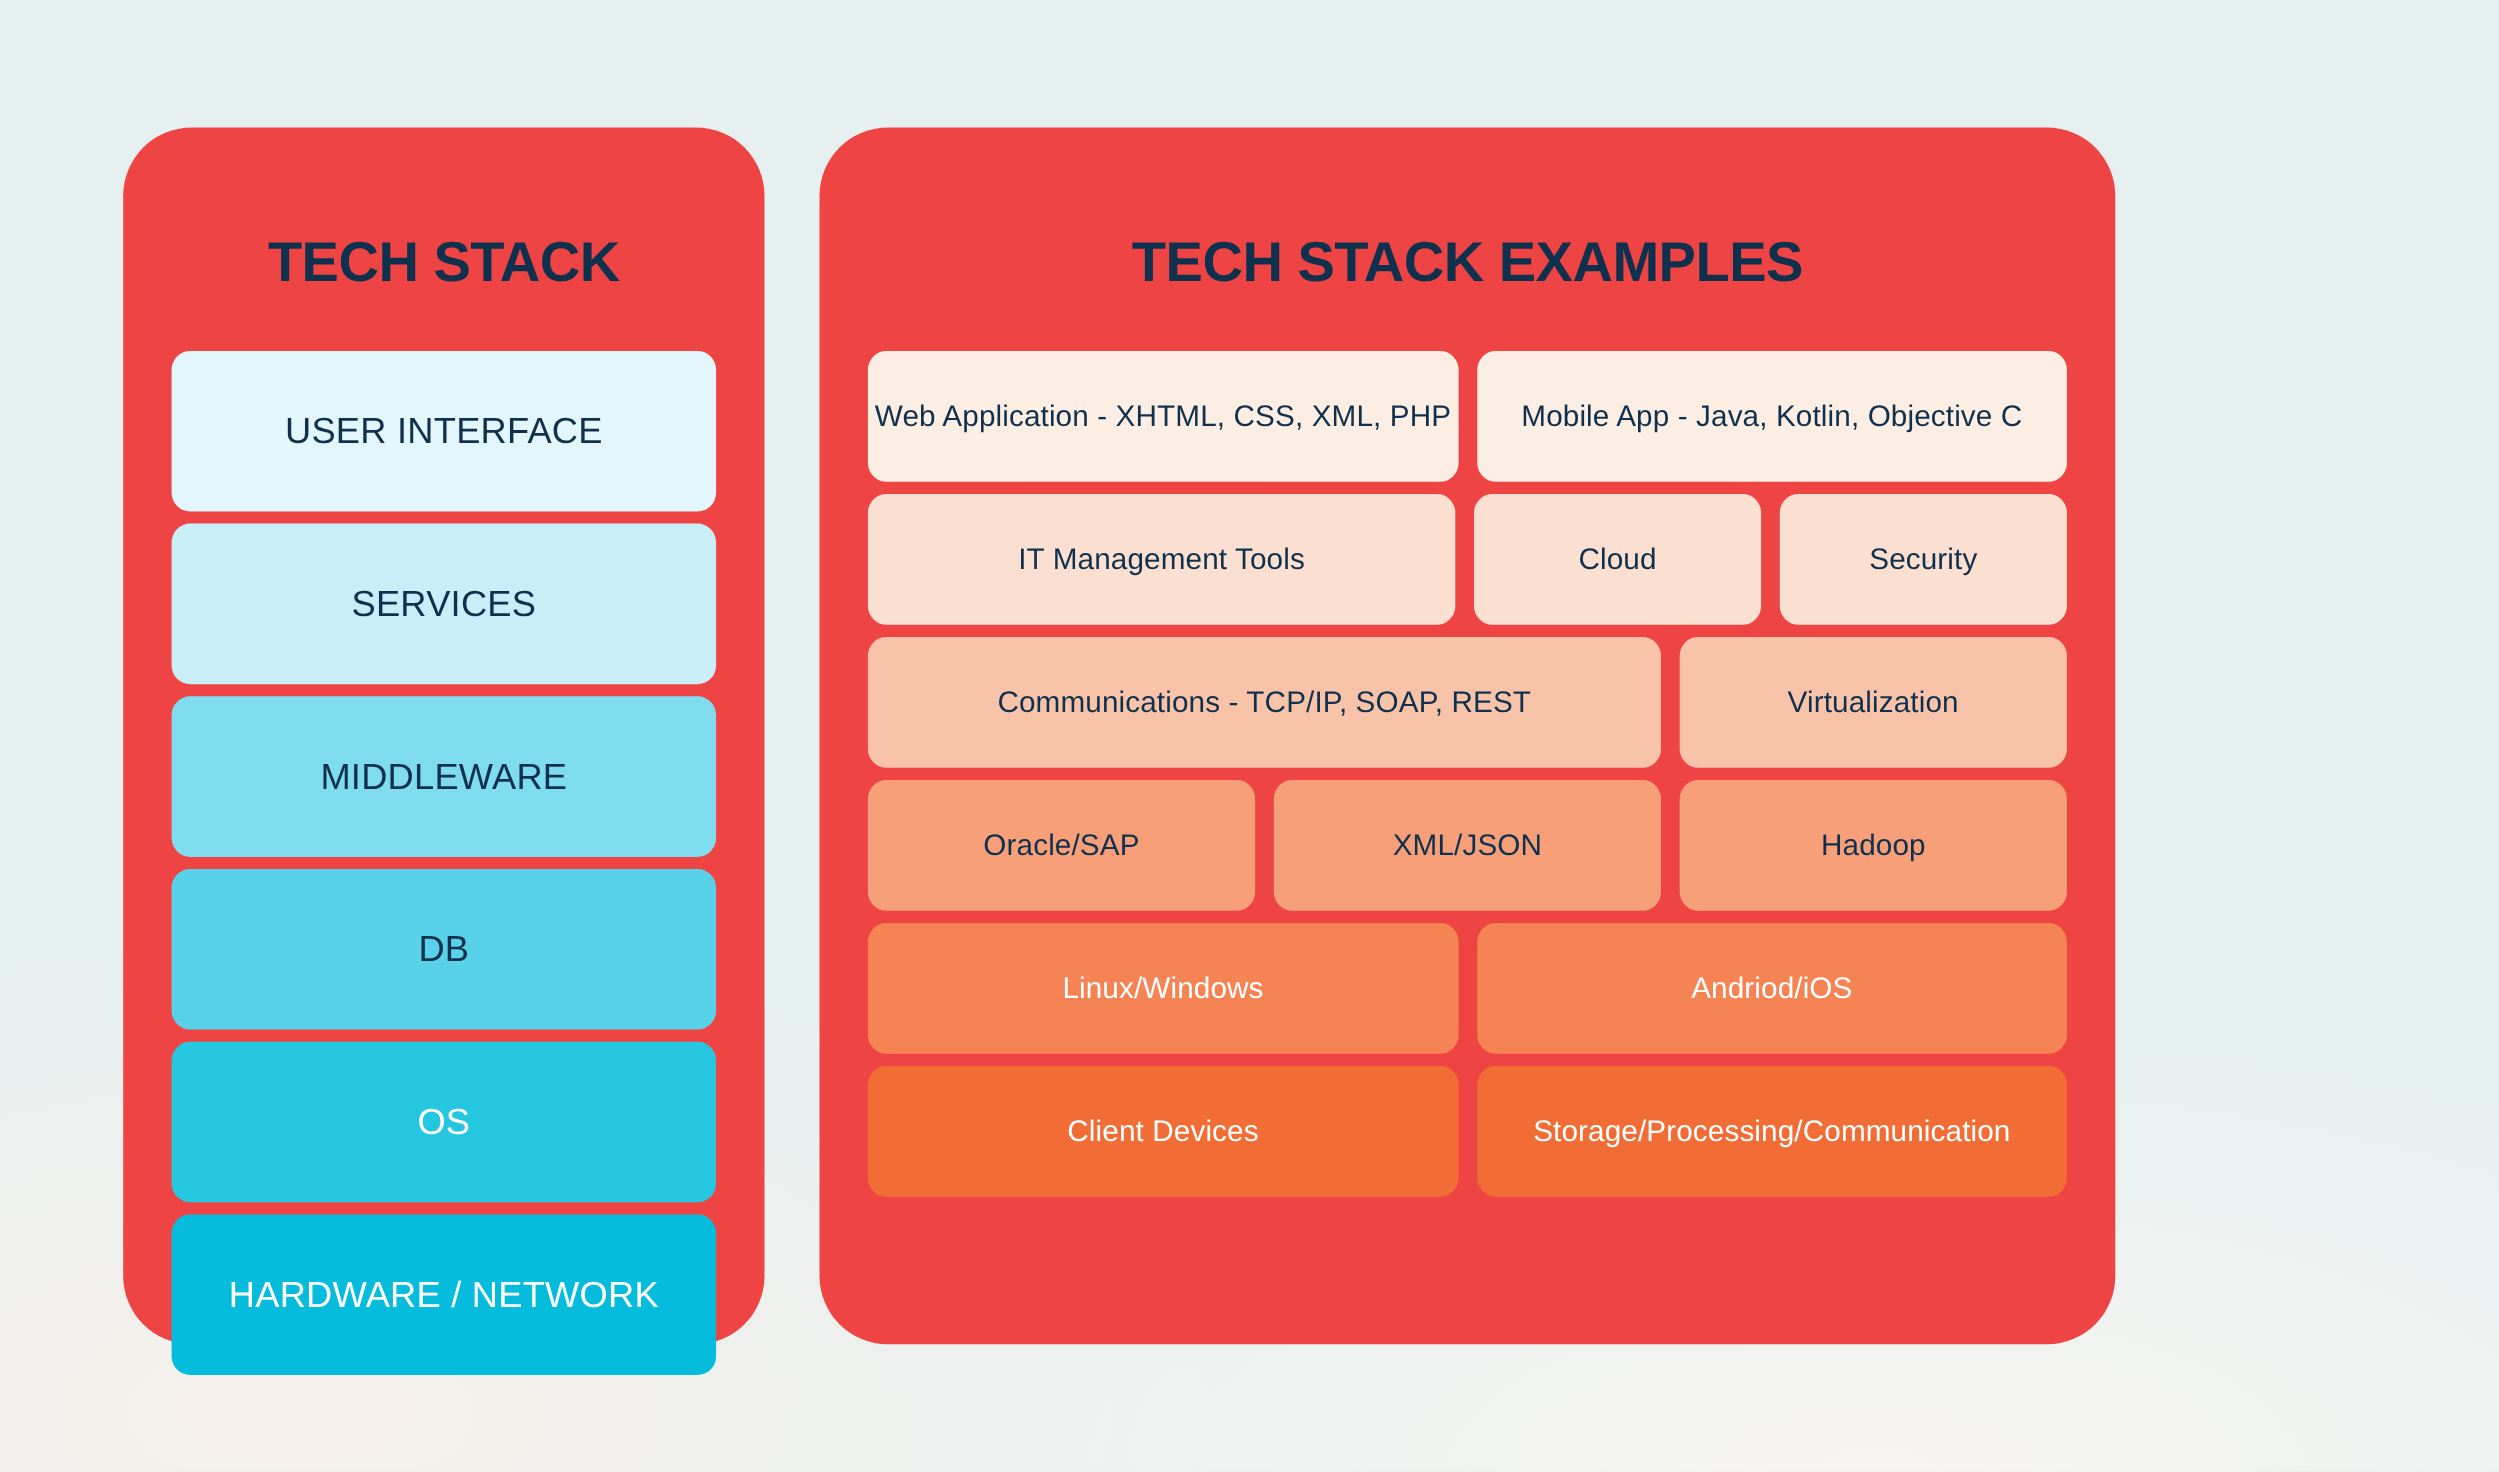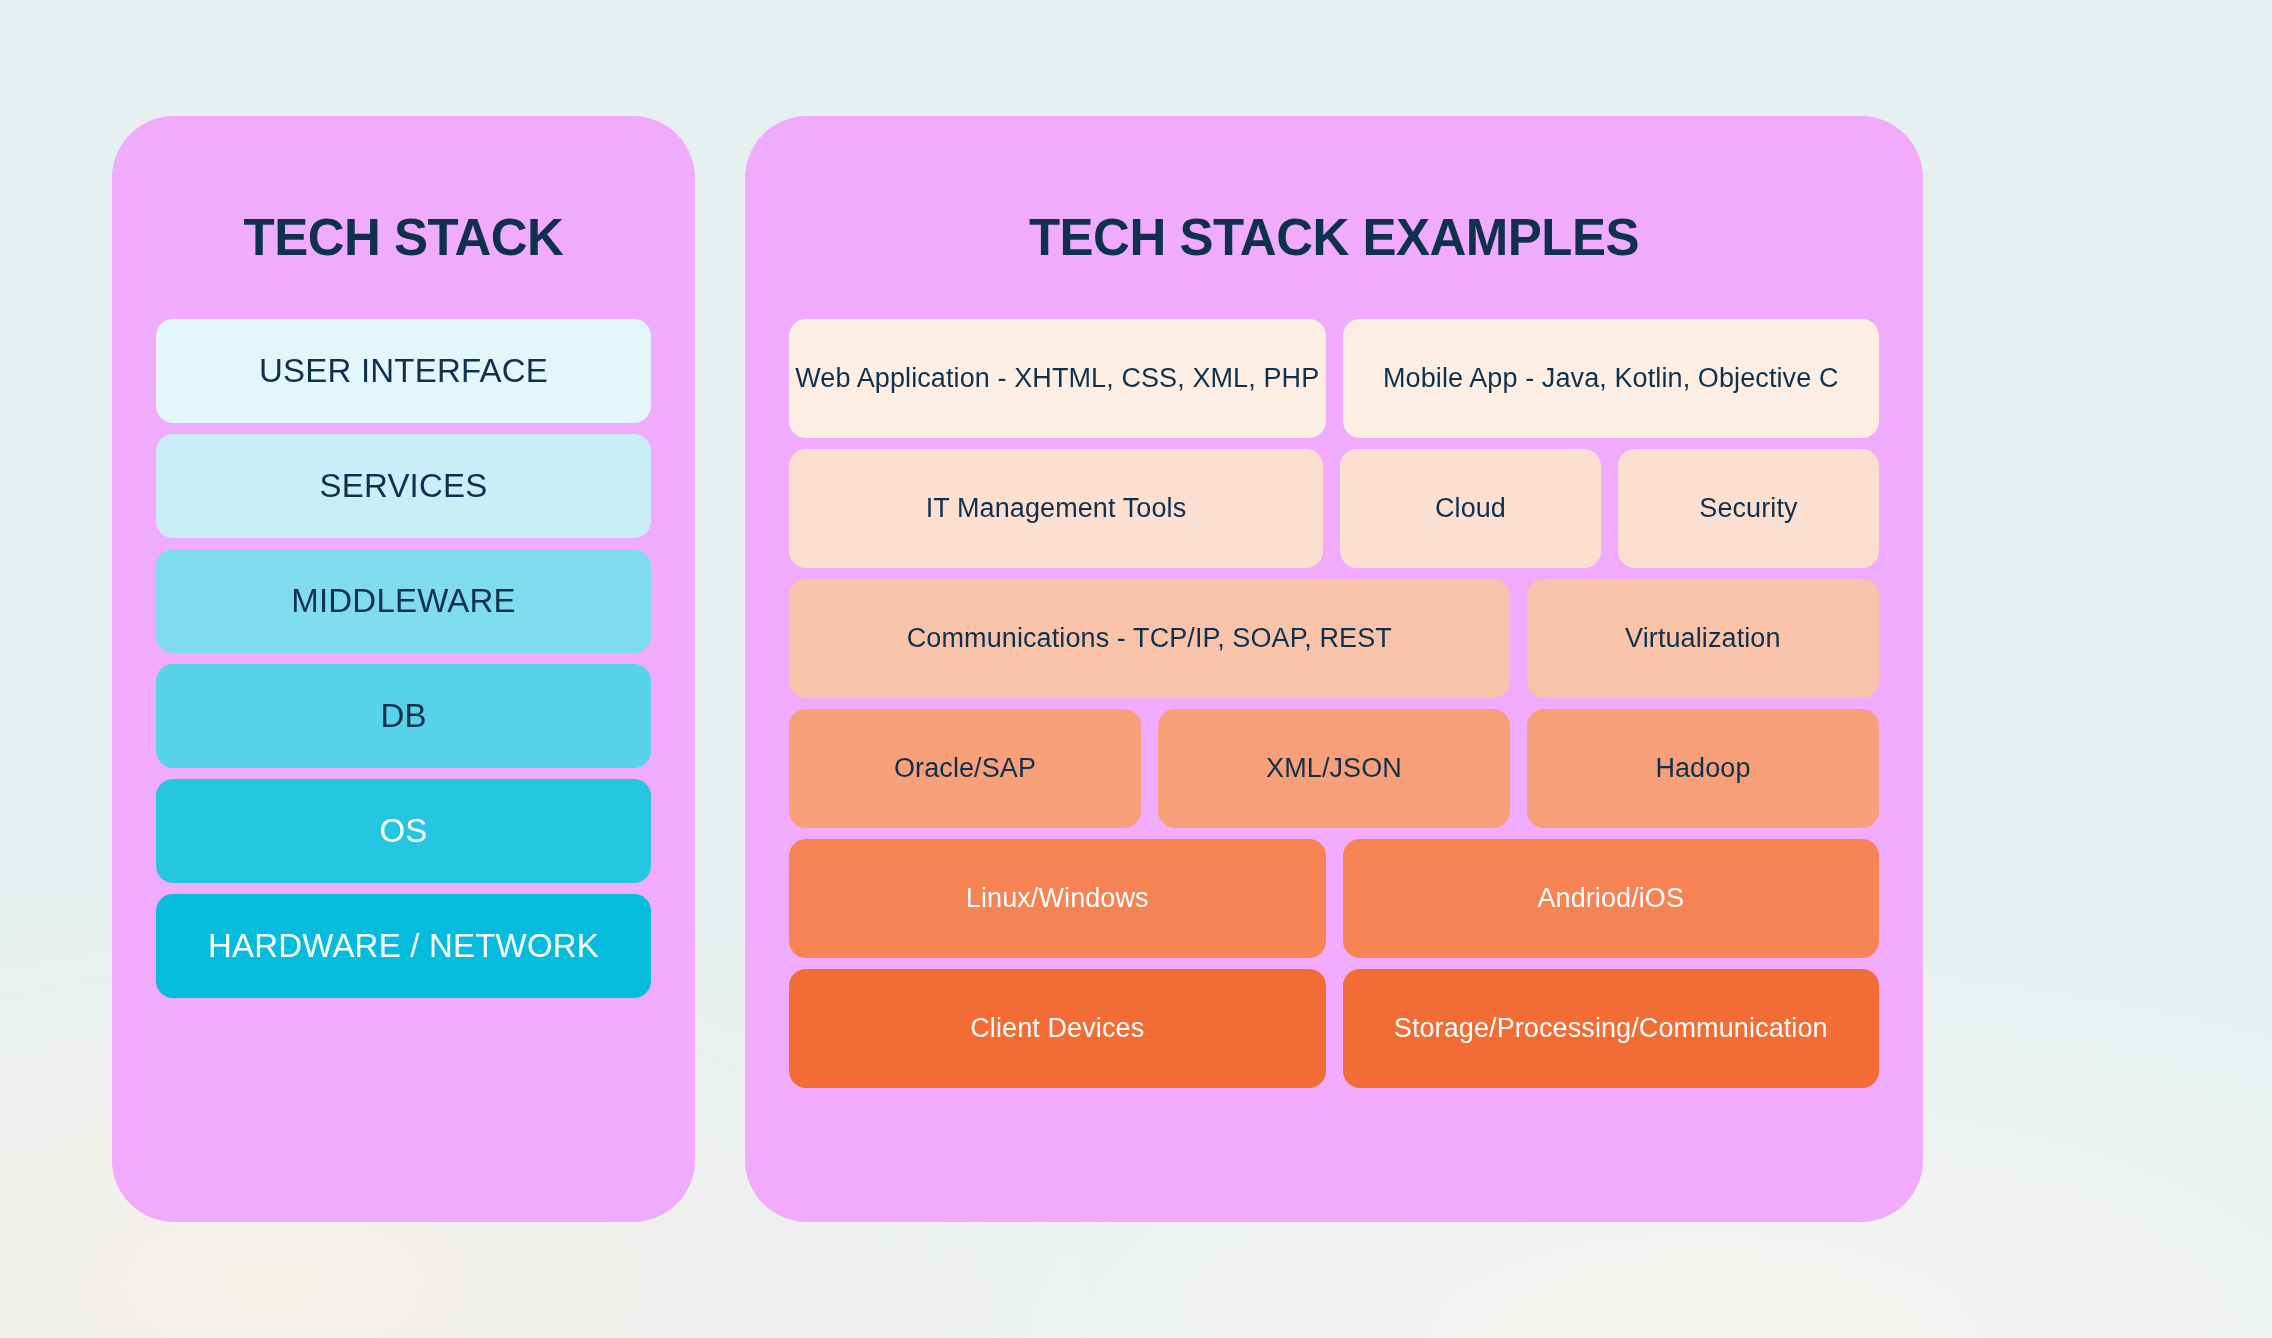--- a/index.html
+++ b/index.html
@@ -29,21 +29,21 @@
   .stage {
     position: absolute;
     inset: 0;
     display: flex;
     align-items: flex-start;
   }
 
   
   .card {
     position: absolute;
-    background: #f0abfc;
+    background: #ef4444;
     border-radius: 62px;
   }
 
   #left-card {
     left: 112px;
     top: 116px;
     width: 583px;
     height: 1106px;
   }
 
@@ -73,21 +73,21 @@
 
   
   .stack-list {
     margin: 52px 44px 0 44px;
     display: flex;
     flex-direction: column;
     gap: 11px;
   }
 
   .stack-layer {
-    height: 104px;
+    height: 146px;
     border-radius: 17px;
     display: flex;
     align-items: center;
     justify-content: center;
     font-size: 33px;
     font-weight: 500;
     letter-spacing: 0.2px;
     text-align: center;
   }
 

